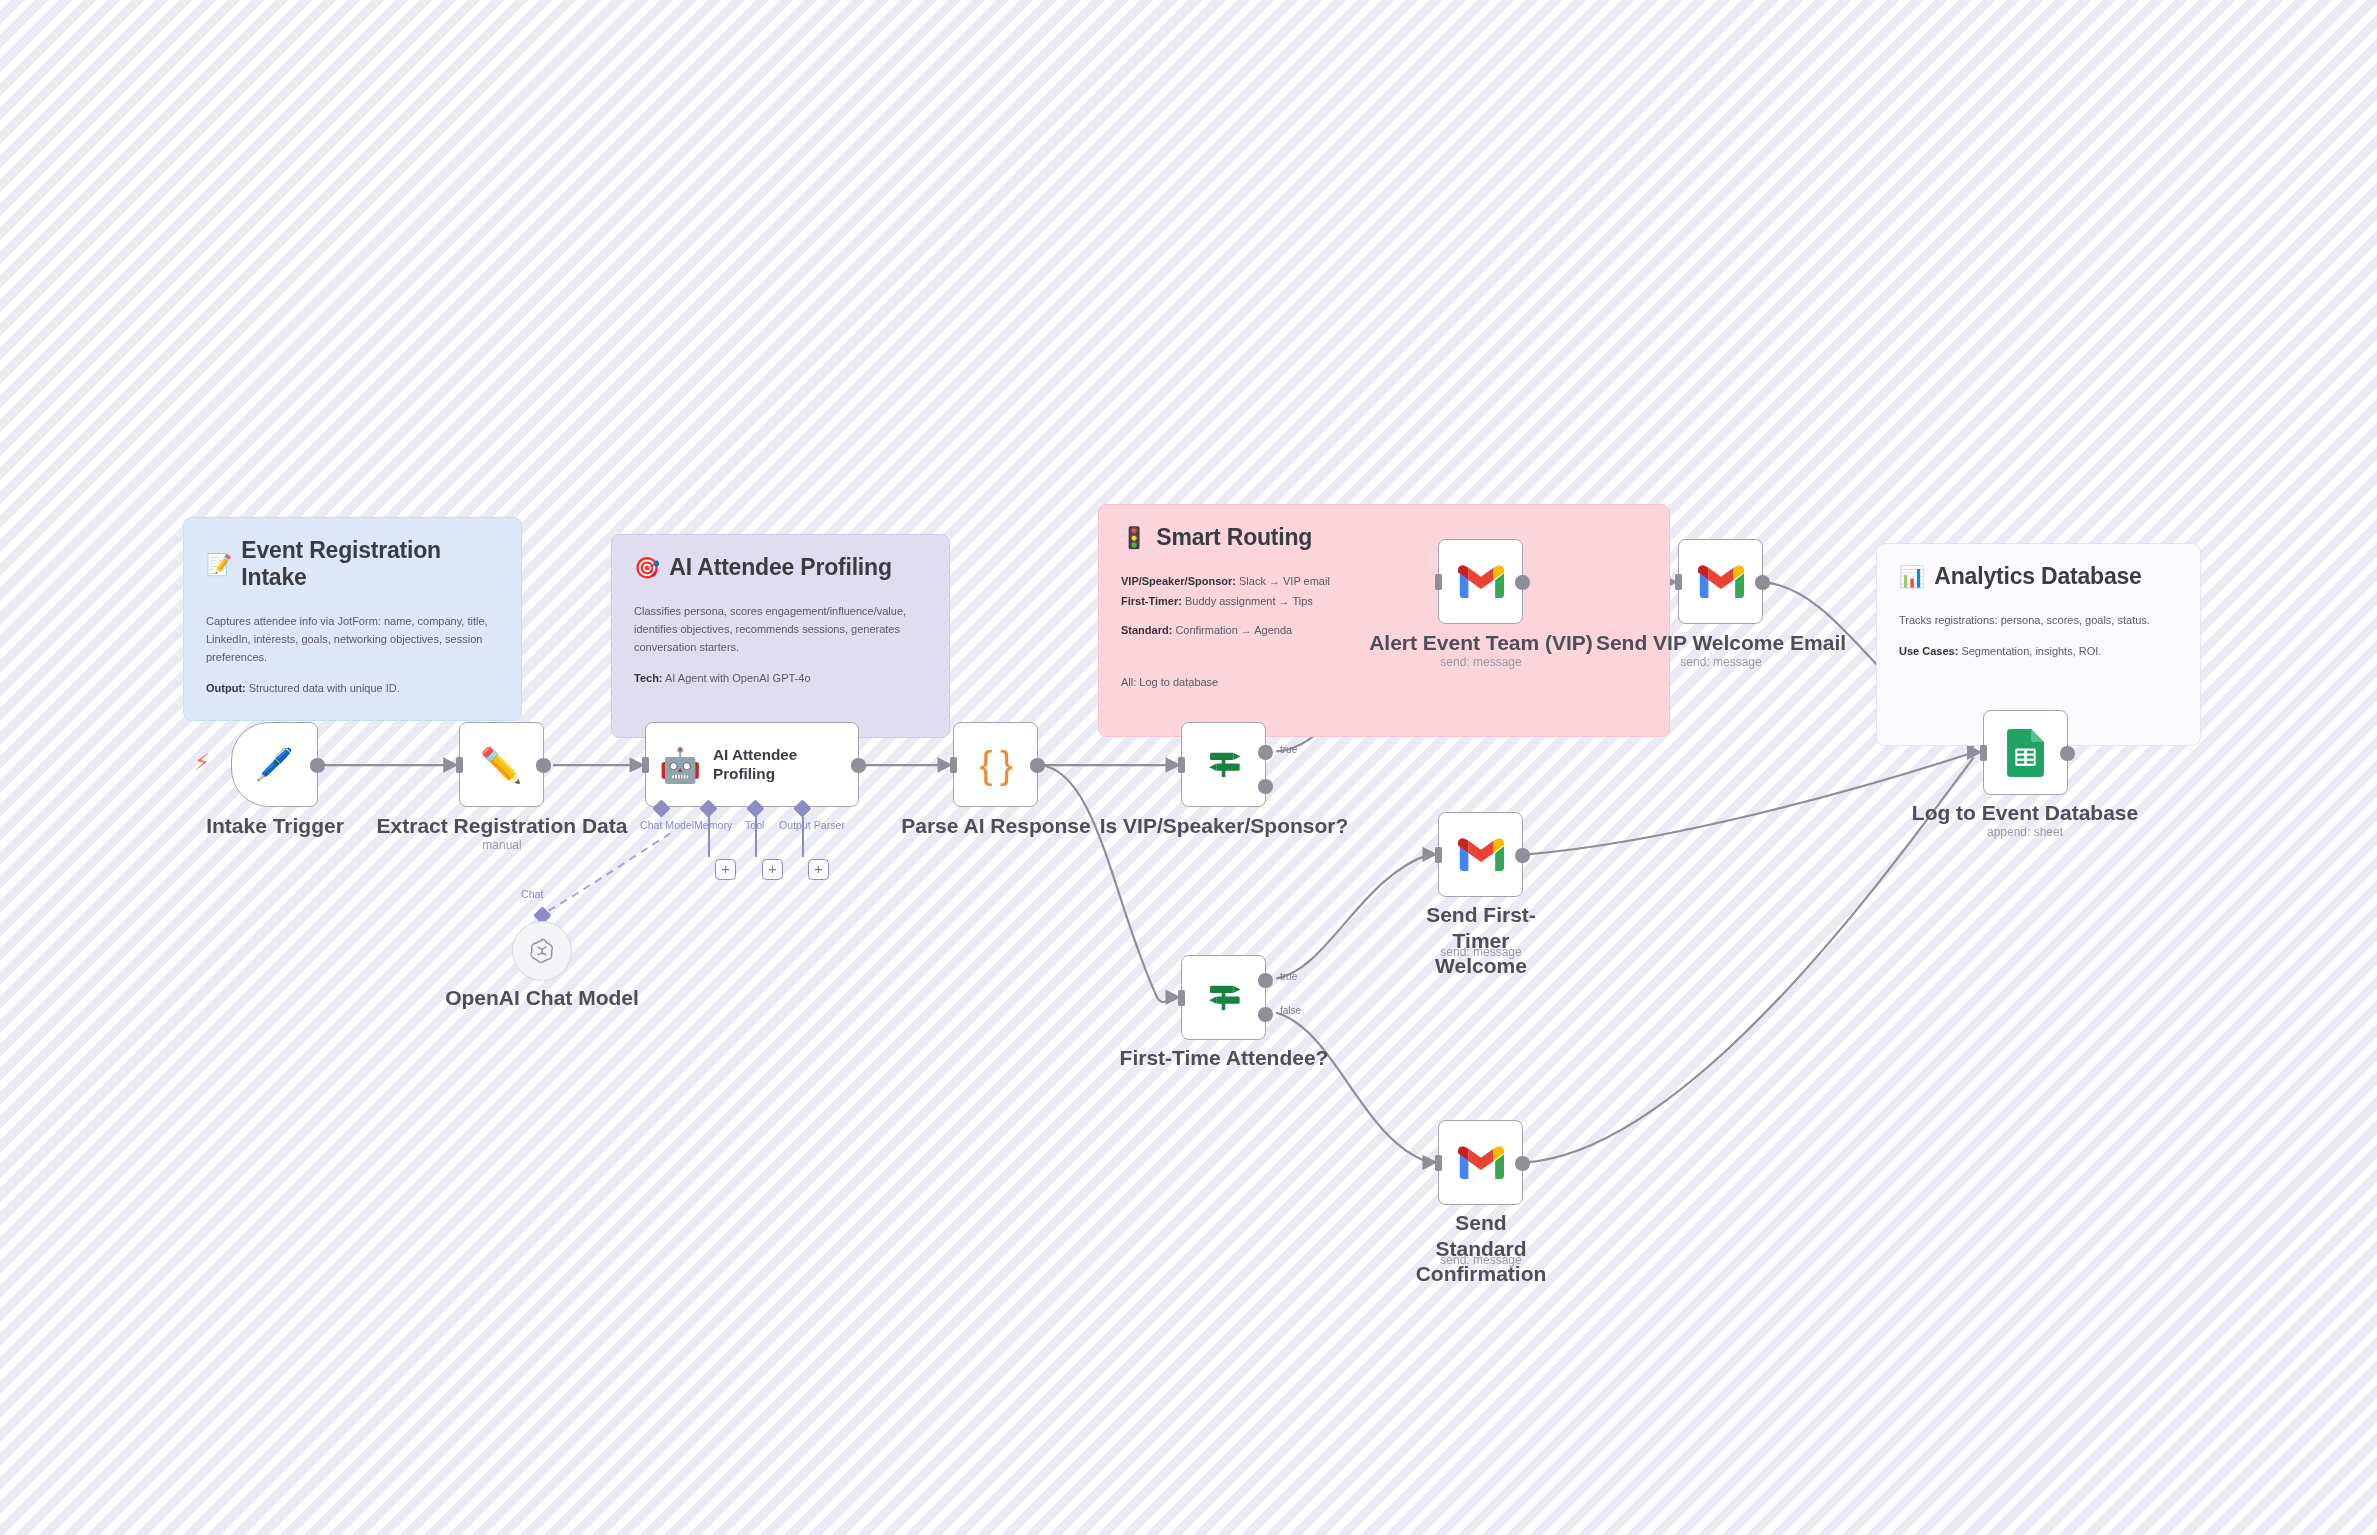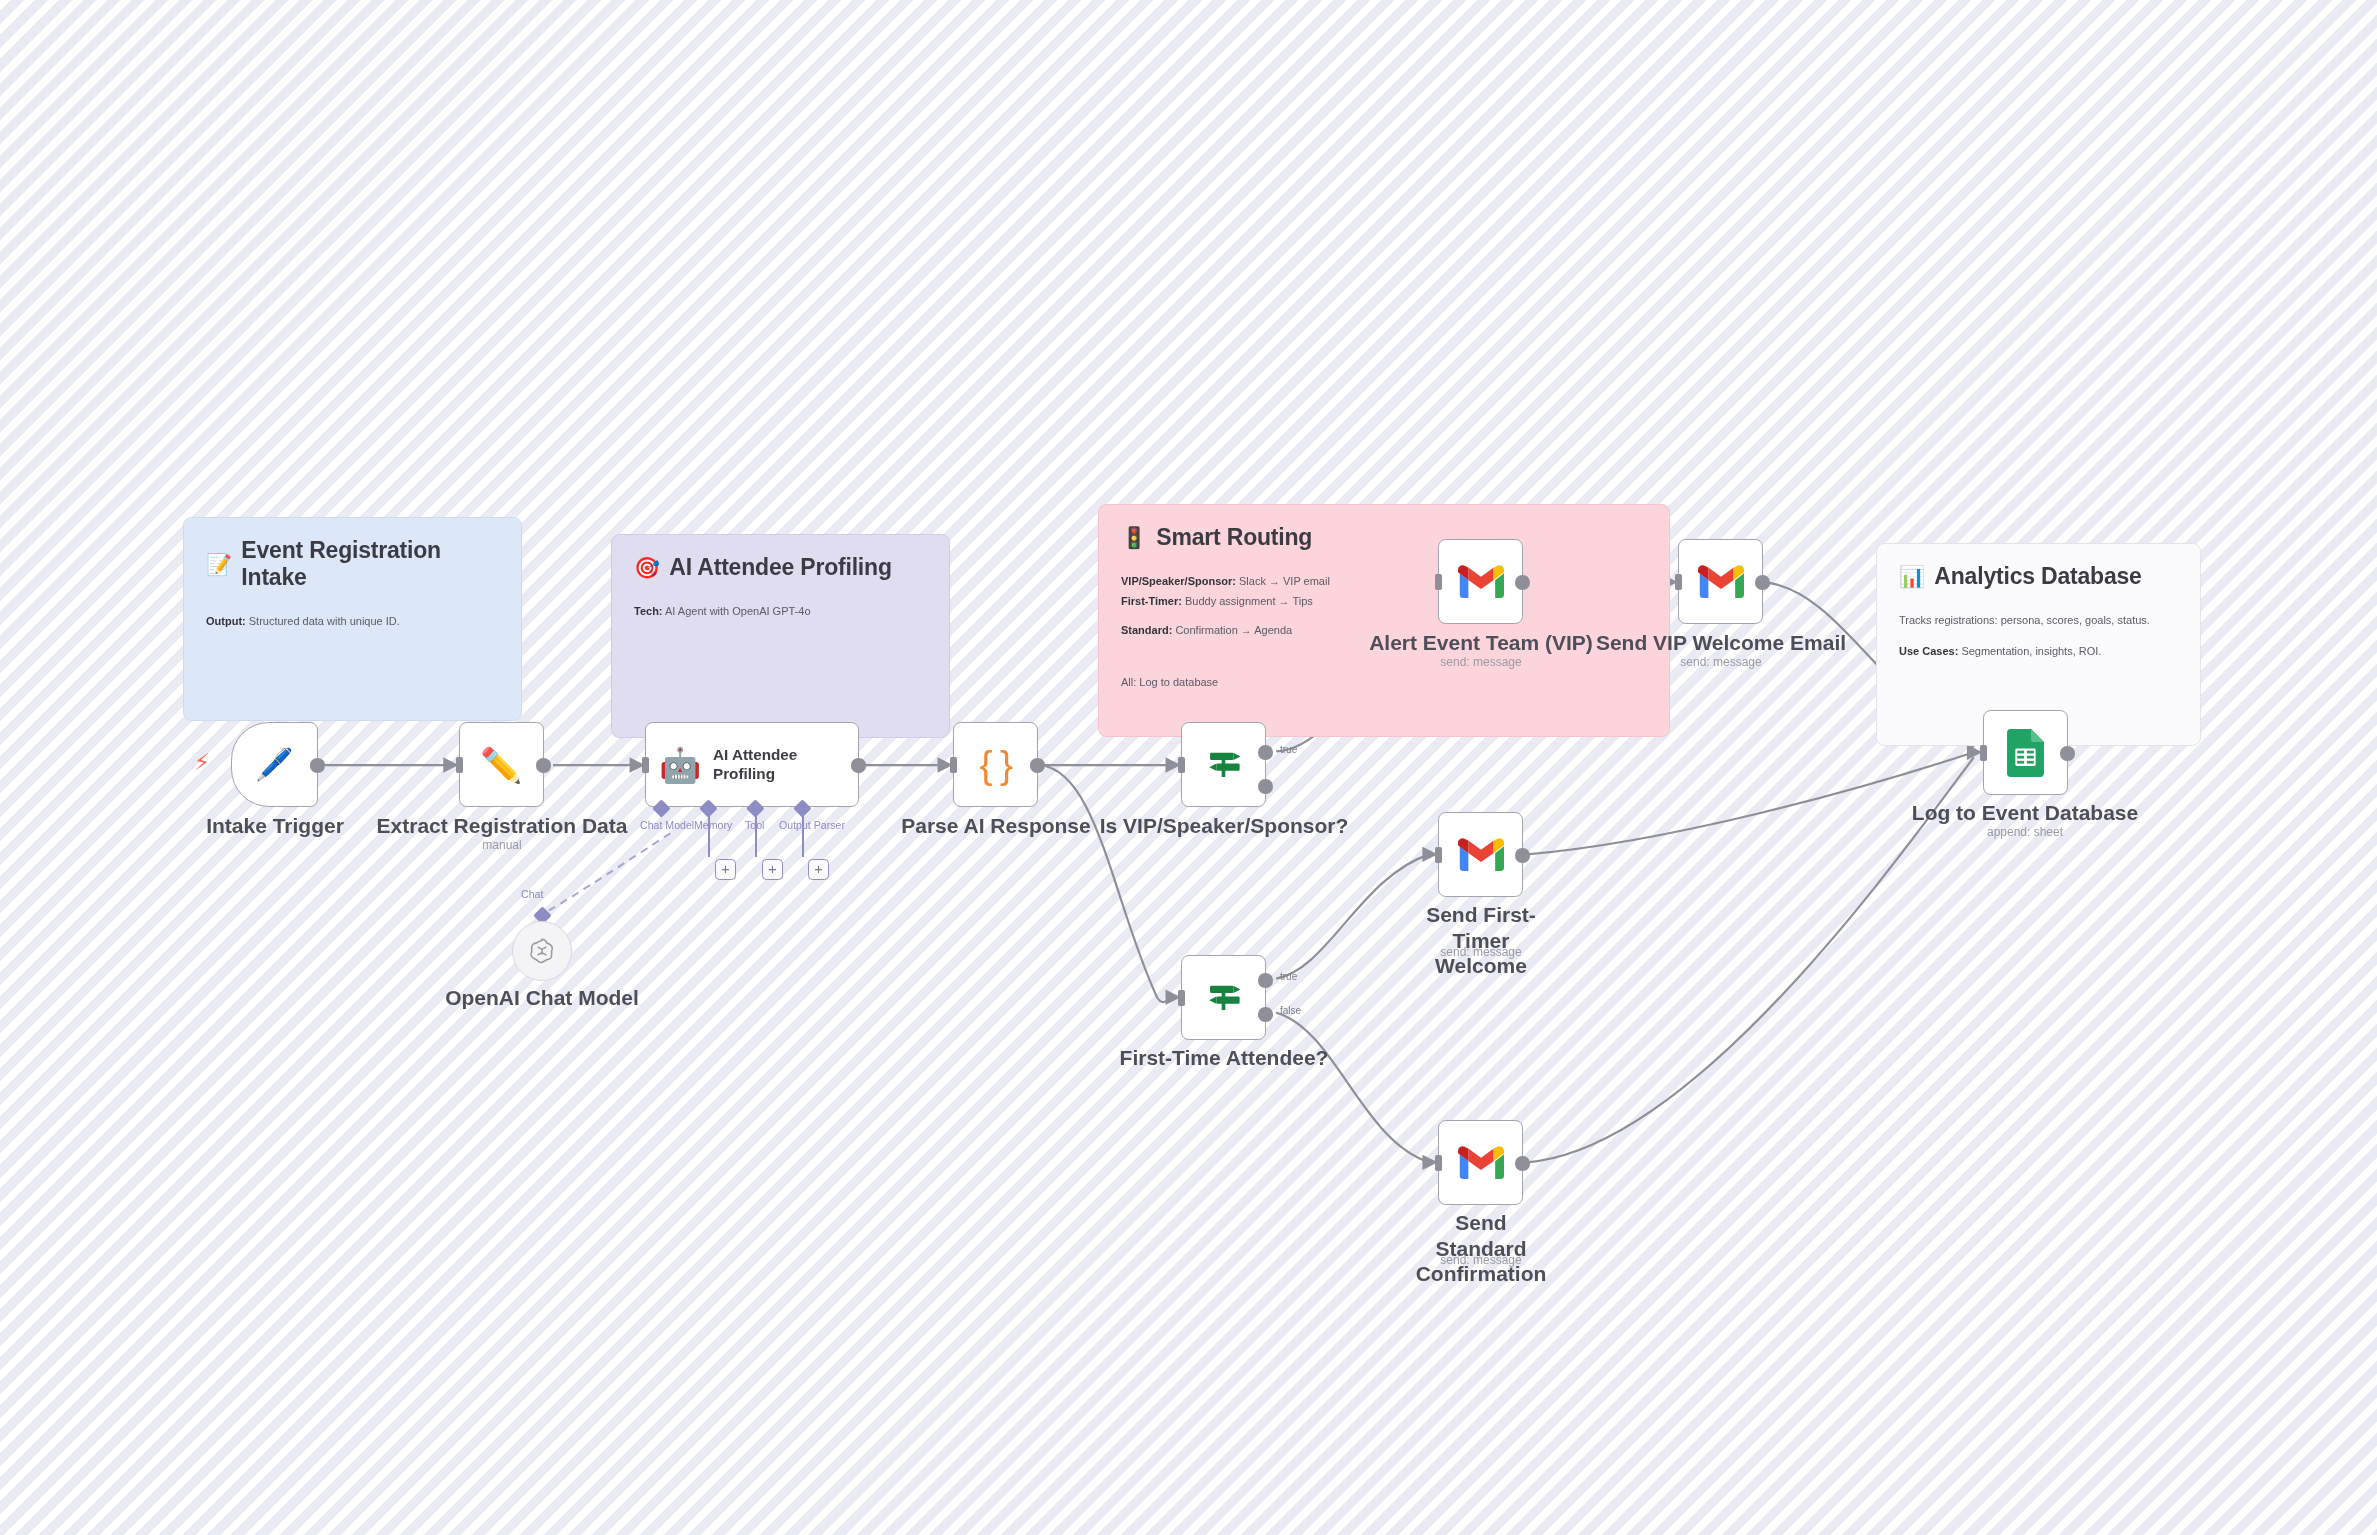--- a/index.html
+++ b/index.html
@@ -129,28 +129,30 @@
     </g>
 
     <path d="M 645 1070 C 680 1050 740 1010 790 978" stroke="#a9a7d2" stroke-width="2.4" stroke-dasharray="9 7" fill="none"></path>
   </svg>
 
   <div class="sticky sticky-blue" style="left:183px;top:517px;width:339px;height:204px;">
     <div class="title">
       <span class="emoji">📝</span>
       <span>Event Registration Intake</span>
     </div>
+    <p>Captures attendee info via JotForm: name, company, title, LinkedIn, interests, goals, networking objectives, session preferences.</p>
     <p><b>Output:</b><span> Structured data with unique ID.</span></p>
   </div>
 
   <div class="sticky sticky-purple" style="left:611px;top:534px;width:339px;height:204px;">
     <div class="title">
       <span class="emoji">🎯</span>
       <span>AI Attendee Profiling</span>
     </div>
+    <p>Classifies persona, scores engagement/influence/value, identifies objectives, recommends sessions, generates conversation starters.</p>
     <p><b>Tech:</b><span> AI Agent with OpenAI GPT-4o</span></p>
   </div>
 
   <div class="sticky sticky-pink" style="left:1098px;top:504px;width:572px;height:233px;">
     <div class="title">
       <span class="emoji">🚦</span>
       <span>Smart Routing</span>
     </div>
     <p style="margin-bottom:1.7px"><b>VIP/Speaker/Sponsor:</b><span> Slack → VIP email</span></p>
     <p style="margin-bottom:12px"><b>First-Timer:</b><span> Buddy assignment → Tips</span></p>

